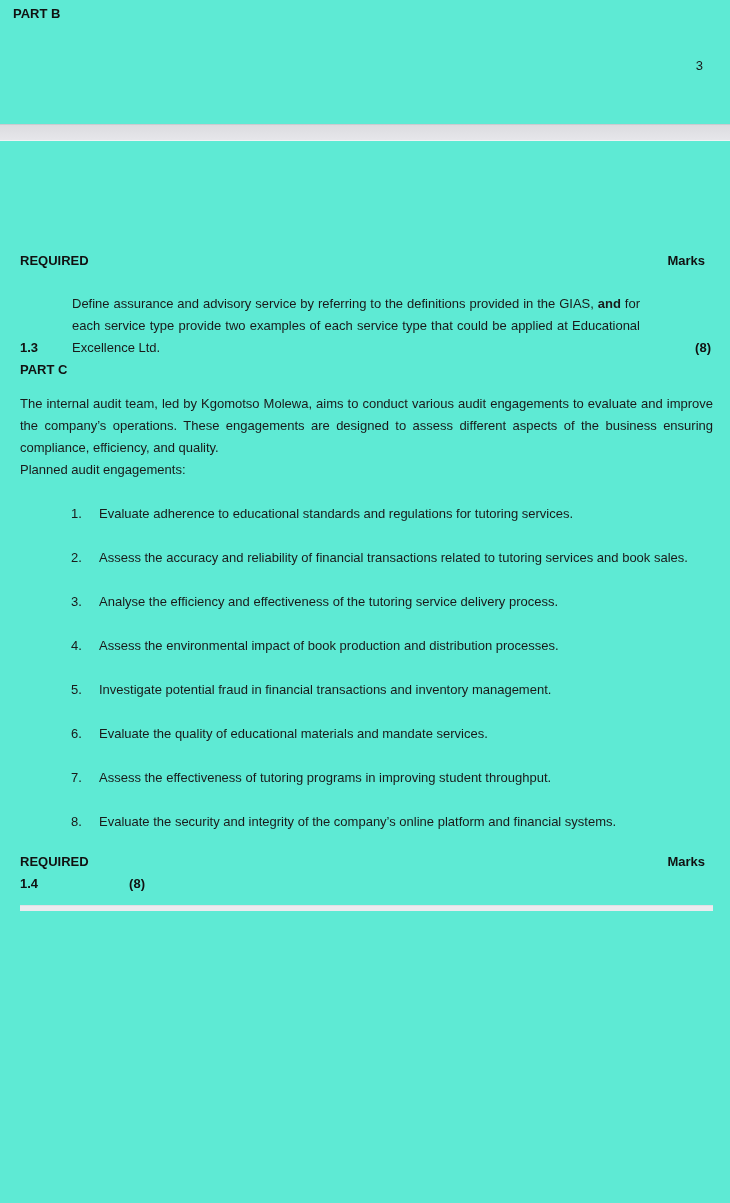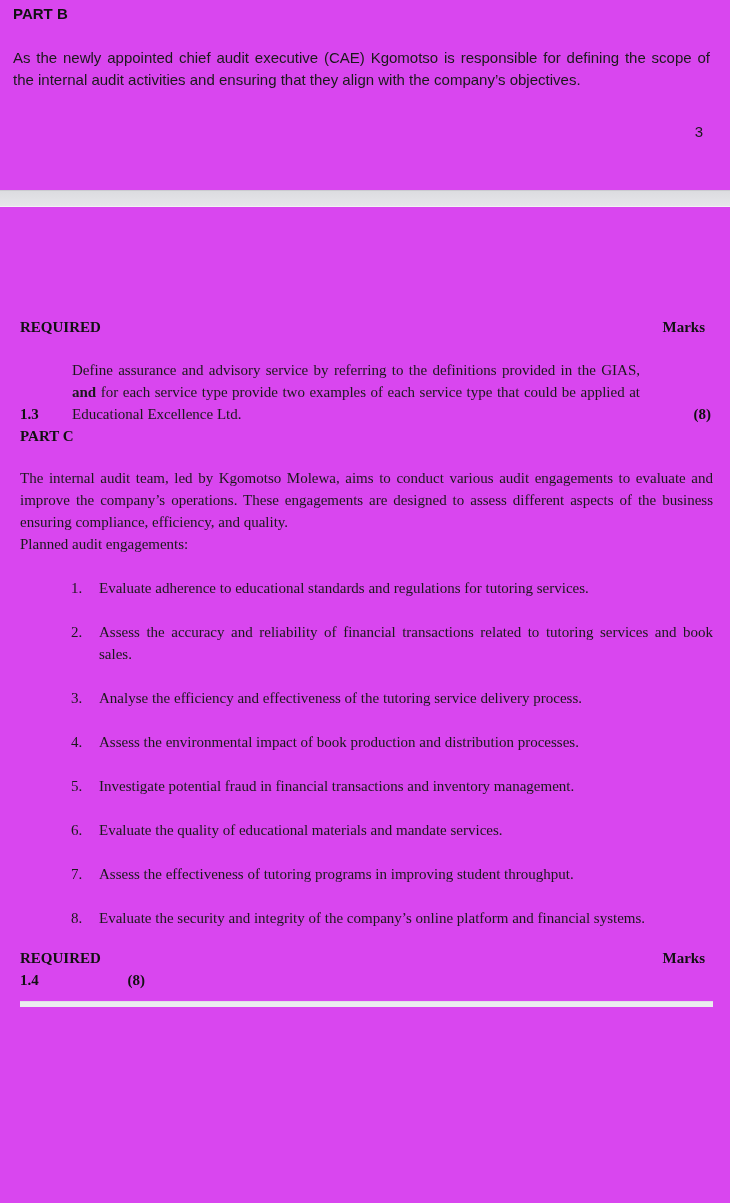--- a/index.html
+++ b/index.html
@@ -1,28 +1,28 @@
 <!DOCTYPE html>
 <html><head>
 <meta charset="utf-8">
 <style>
   html,body{margin:0;padding:0;background:#ffffff;}
   .page{
     position:relative;
     width:730px;
     height:1203px;
-    background:#d946ef;
+    background:#5eead4;
     overflow:hidden;
     font-family:"Liberation Sans","DejaVu Sans",sans-serif;
-    font-size:15px;
+    font-size:13px;
     line-height:22px;
     color:#1a1a1a;
   }
   .sec1{padding:3px 20px 0 13px;}
-  .sec2{padding:0 17px 0 20px;font-family:Liberation Serif, serif;}
+  .sec2{padding:0 17px 0 20px;}
   .heading{font-weight:bold;color:#111;}
   .para{margin:22px 0 0 0;text-align:justify;}
   .page-number{margin-top:30px;text-align:right;padding-right:7px;}
   .page-divider{
     margin-top:47px;
     height:15px;
     background:linear-gradient(#dcdce0,#e6e6ea);
     border-top:1px solid #cncbd0;
     border-top:1px solid #cbcbd0;
     border-bottom:1px solid #f2f2f4;
@@ -35,42 +35,41 @@
   .q-item .q-num{width:52px;flex-shrink:0;font-weight:bold;color:#111;}
   .q-item .q-text{text-align:justify;}
   .q-item-13{margin-top:21px;}
   .q-item-13 .q-text{width:568px;flex-shrink:0;}
   .q-item-14{}
   .q-item-14 .q-text{flex:1;}
   .q-item .q-marks{flex:1;text-align:right;font-weight:bold;color:#111;align-self:flex-end;padding-right:2px;}
   .q-item-14 .q-marks{flex:none;width:73px;}
   .bold-inline{font-weight:bold;}
   .h-partc{}
-  .pc-intro{margin-top:20px;}
+  .pc-intro{margin-top:12px;}
   .planned{}
   .eng-list{margin-top:22px;padding-left:51px;}
   .eng-item{display:flex;}
   .eng-item + .eng-item{margin-top:22px;}
   .eng-num{width:28px;flex-shrink:0;}
   .eng-text{flex:1;text-align:justify;}
   .bottom-bar{
     margin-top:10px;
     height:5px;
     background:#ebebef;
     border-top:1px solid #e0e0e5;
   }
 </style>
 </head>
 <body>
 
 <div class="page">
 
   <div class="sec1">
     <div class="heading">PART B</div>
-    <p class="para">As the newly appointed chief audit executive (CAE) Kgomotso is responsible for defining the scope of the internal audit activities and ensuring that they align with the company’s objectives.</p>
     <div class="page-number">3</div>
   </div>
 
   <div class="page-divider"></div>
 
   <div class="sec2">
 
     <div class="req-row req-row-1">
       <span>REQUIRED</span>
       <span class="marks-h">Marks</span>

